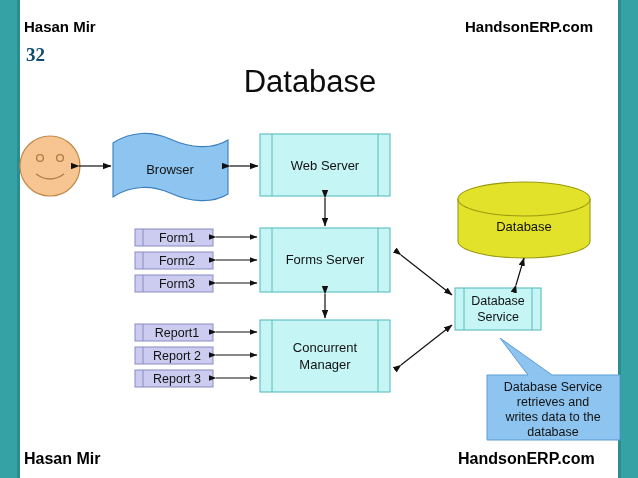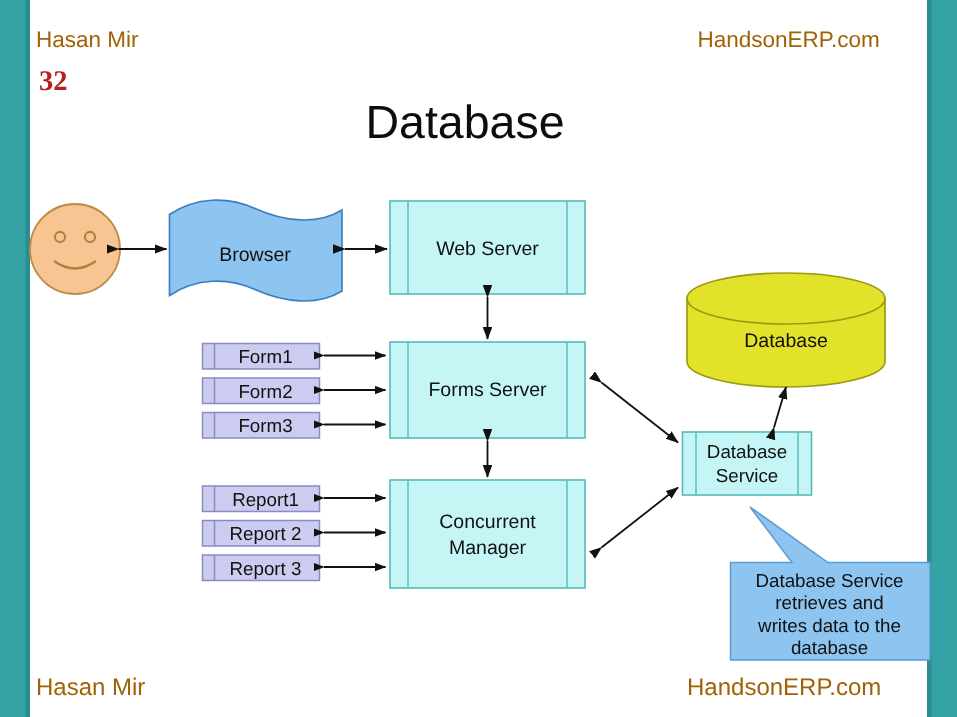--- a/index.html
+++ b/index.html
@@ -10,28 +10,28 @@
 
   
   .edge{position:absolute;top:0;height:478px;width:20px;background:#35a2a6;}
   .edge.left{left:0;}
   .edge.right{left:618px;}
   .edge-inner{position:absolute;top:0;height:478px;width:3px;background:#2b8d91;}
   .edge.left .edge-inner{right:0;}
   .edge.right .edge-inner{left:0;}
 
   
-  .wm{position:absolute;color:#a16207;font-weight:normal;white-space:nowrap;}
+  .wm{position:absolute;color:#000000;font-weight:bold;white-space:nowrap;}
   #wm-tl{left:24px;top:18px;font-size:15px;}
   #wm-tr{left:465px;top:18px;font-size:15px;}
   #wm-bl{left:24px;top:450px;font-size:16px;}
   #wm-br{left:458px;top:450px;font-size:16px;}
 
   #pageno{position:absolute;left:26px;top:44px;font-size:19px;font-weight:bold;
-          color:#b91c1c;font-family:"Liberation Serif","DejaVu Serif",serif;}
+          color:#0c4a6e;font-family:"Liberation Serif","DejaVu Serif",serif;}
 
   #title{position:absolute;left:60px;top:26px;width:500px;text-align:center;
          font-size:31px;line-height:37px;color:#0d0d0d;font-weight:400;}
 
   
   #canvas{position:absolute;left:0;top:0;width:638px;height:478px;}
   .shp-label{font-family:"Liberation Sans","DejaVu Sans",sans-serif;
              font-size:13px;fill:#111;}
   .shp-label.sm{font-size:12.5px;}
   .shp-label.cal{font-size:12.5px;}

